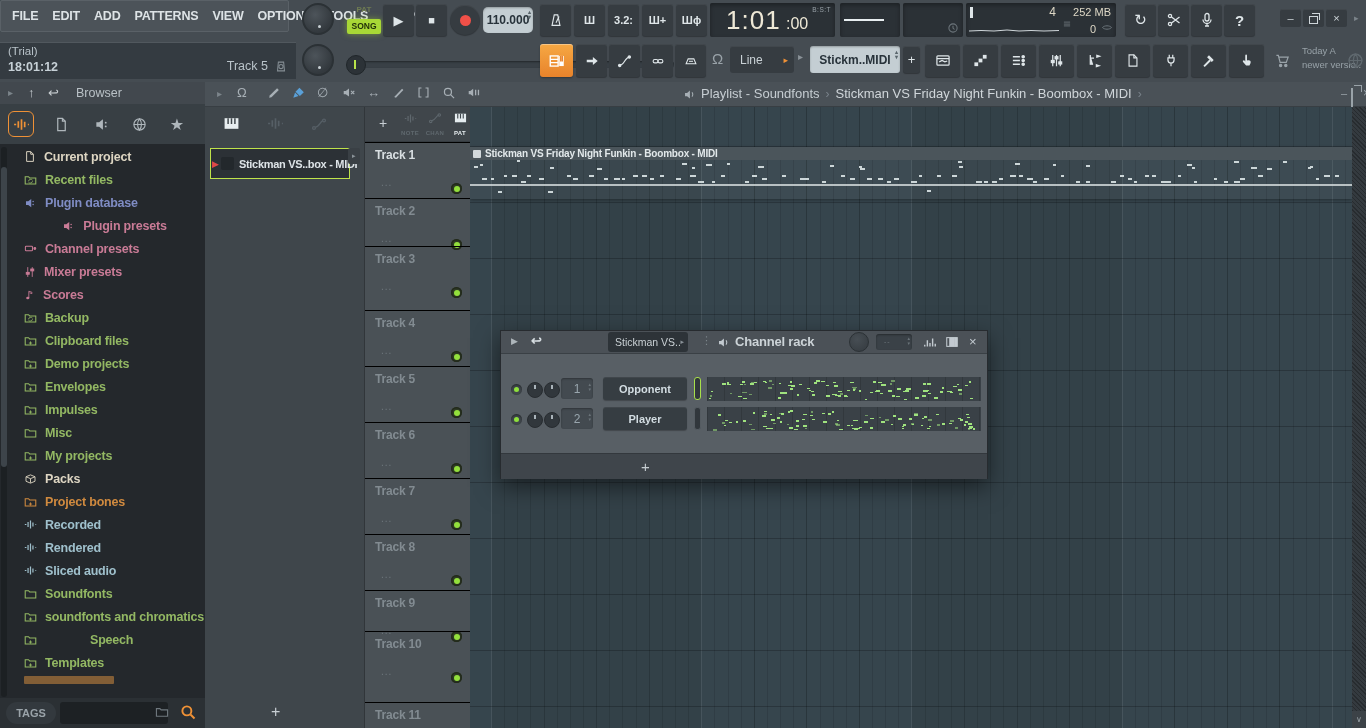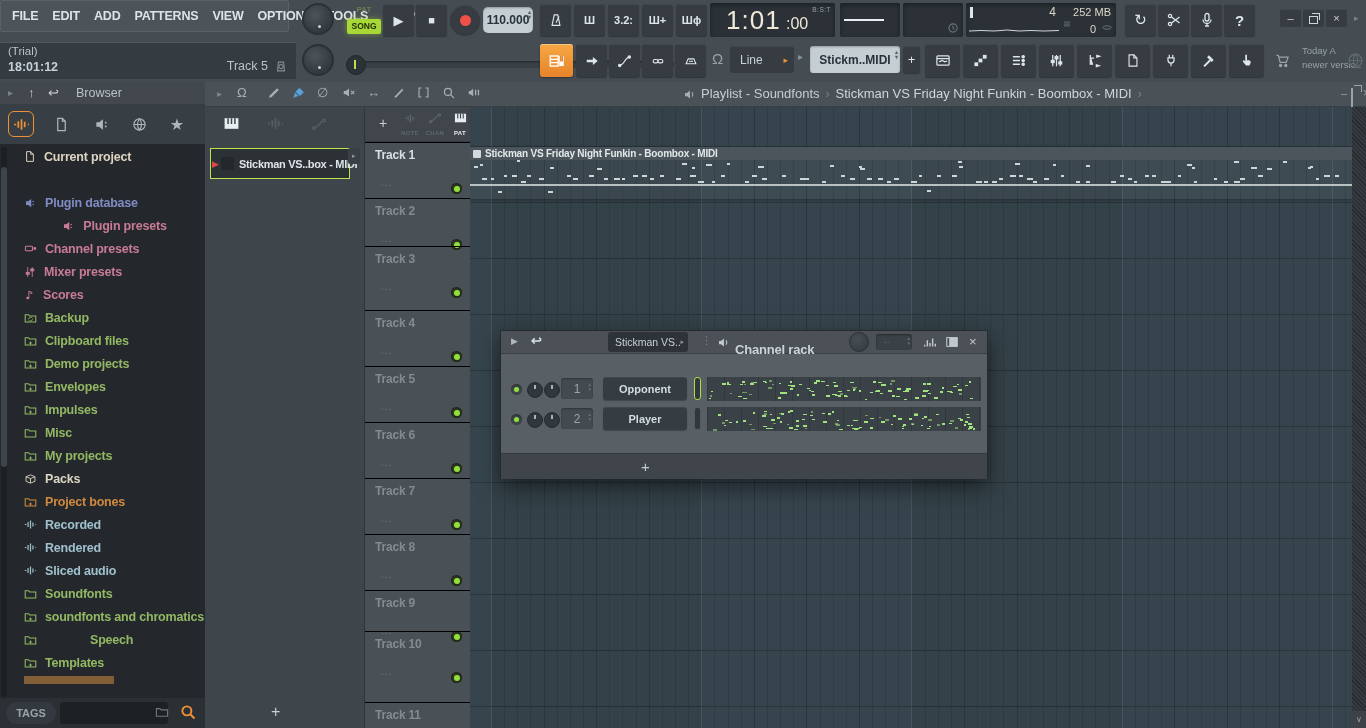--- a/index.html
+++ b/index.html
@@ -476,20 +476,29 @@
     <div id="browser-list">
         <div class="bitem c-cream" style="top: 1px;">
           <span class="ic">
             <svg width="12" height="13" viewBox="0 0 16 16" fill="none" stroke="currentColor" stroke-width="1.3">
               <path d="M3.5 1.5h5.5l3.5 3.5v9.5H3.5z"></path>
               <path d="M9 1.5V5h3.5"></path>
             </svg>
           </span>
           <span>Current project</span>
         </div>
+        <div class="bitem c-green" style="top: 24px;">
+          <span class="ic">
+            <svg width="13" height="12" viewBox="0 0 16 14" fill="none" stroke="currentColor" stroke-width="1.3">
+              <path d="M1.5 3h4l1.5 1.5h7.5V12h-13z"></path>
+              <path d="M5.5 8.5a2.8 2.8 0 015-1.2M10.5 8.5a2.8 2.8 0 01-5 1.2" stroke-width="1"></path>
+            </svg>
+          </span>
+          <span>Recent files</span>
+        </div>
         <div class="bitem c-blue" style="top: 47px;">
           <span class="ic">
             <svg width="13" height="12" viewBox="0 0 16 16" fill="currentColor">
               <path d="M2 5.5v5h3l4 3v-11l-4 3z"></path>
               <circle cx="11.5" cy="6" r="1"></circle>
               <circle cx="11.5" cy="10" r="1"></circle>
             </svg>
           </span>
           <span>Plugin database</span>
         </div>
@@ -1027,21 +1036,21 @@
         <span style="margin-left:7px;font-size:10.5px;color:#c9d0d4;white-space:nowrap;">Stickman VS..</span>
         <span style="position:absolute;right:4px;font-size:7px;color:#8a9298;">▸</span>
       </div>
       <span class="abs" style="left:200px;top:3px;font-size:11px;color:#7b848a;">⋮</span>
       <span class="abs" style="left:216px;top:5px;color:#c3cad0;">
         <svg width="13" height="13" viewBox="0 0 16 16" fill="none" stroke="currentColor" stroke-width="1.3">
             <path d="M2.5 6h2.5l3.5-3v10L5 10H2.5z" fill="currentColor" stroke="none"></path>
             <path d="M11 5.5a3.5 3.5 0 010 5"></path>
           </svg>
         </span>
-      <span class="abs" style="left:234px;top:3px;margin-top:8px;" id="chrack-title">Channel rack</span>
+      <span class="abs" style="left:234px;top:3px;" id="chrack-title">Channel rack</span>
       <span class="abs" style="left:348px;top:1px;width:20px;height:20px;border-radius:50%;background:radial-gradient(circle at 40% 35%,#474e54,#343a3f);border:1px solid #2b3135;box-sizing:border-box;"></span>
       <div class="small-display" style="left:375px;top:3px;width:36px;height:16px;">
         <span style="position:absolute;left:8px;top:4px;font-size:7px;color:#6c757b;letter-spacing:1px;">--</span>
         <span style="position:absolute;right:2px;top:2px;font-size:5px;color:#6c757b;line-height:5px;">▴<br>▾</span>
       </div>
       <span class="abs" style="left:422px;top:4px;color:#c3cad0;">
         <svg width="14" height="14" viewBox="0 0 16 16" stroke="currentColor" stroke-width="1.6" fill="none">
             <path d="M2 13v-2M5 13V6M8 13V9M11 13V4M14 13v-3"></path>
           </svg>
         </span>

